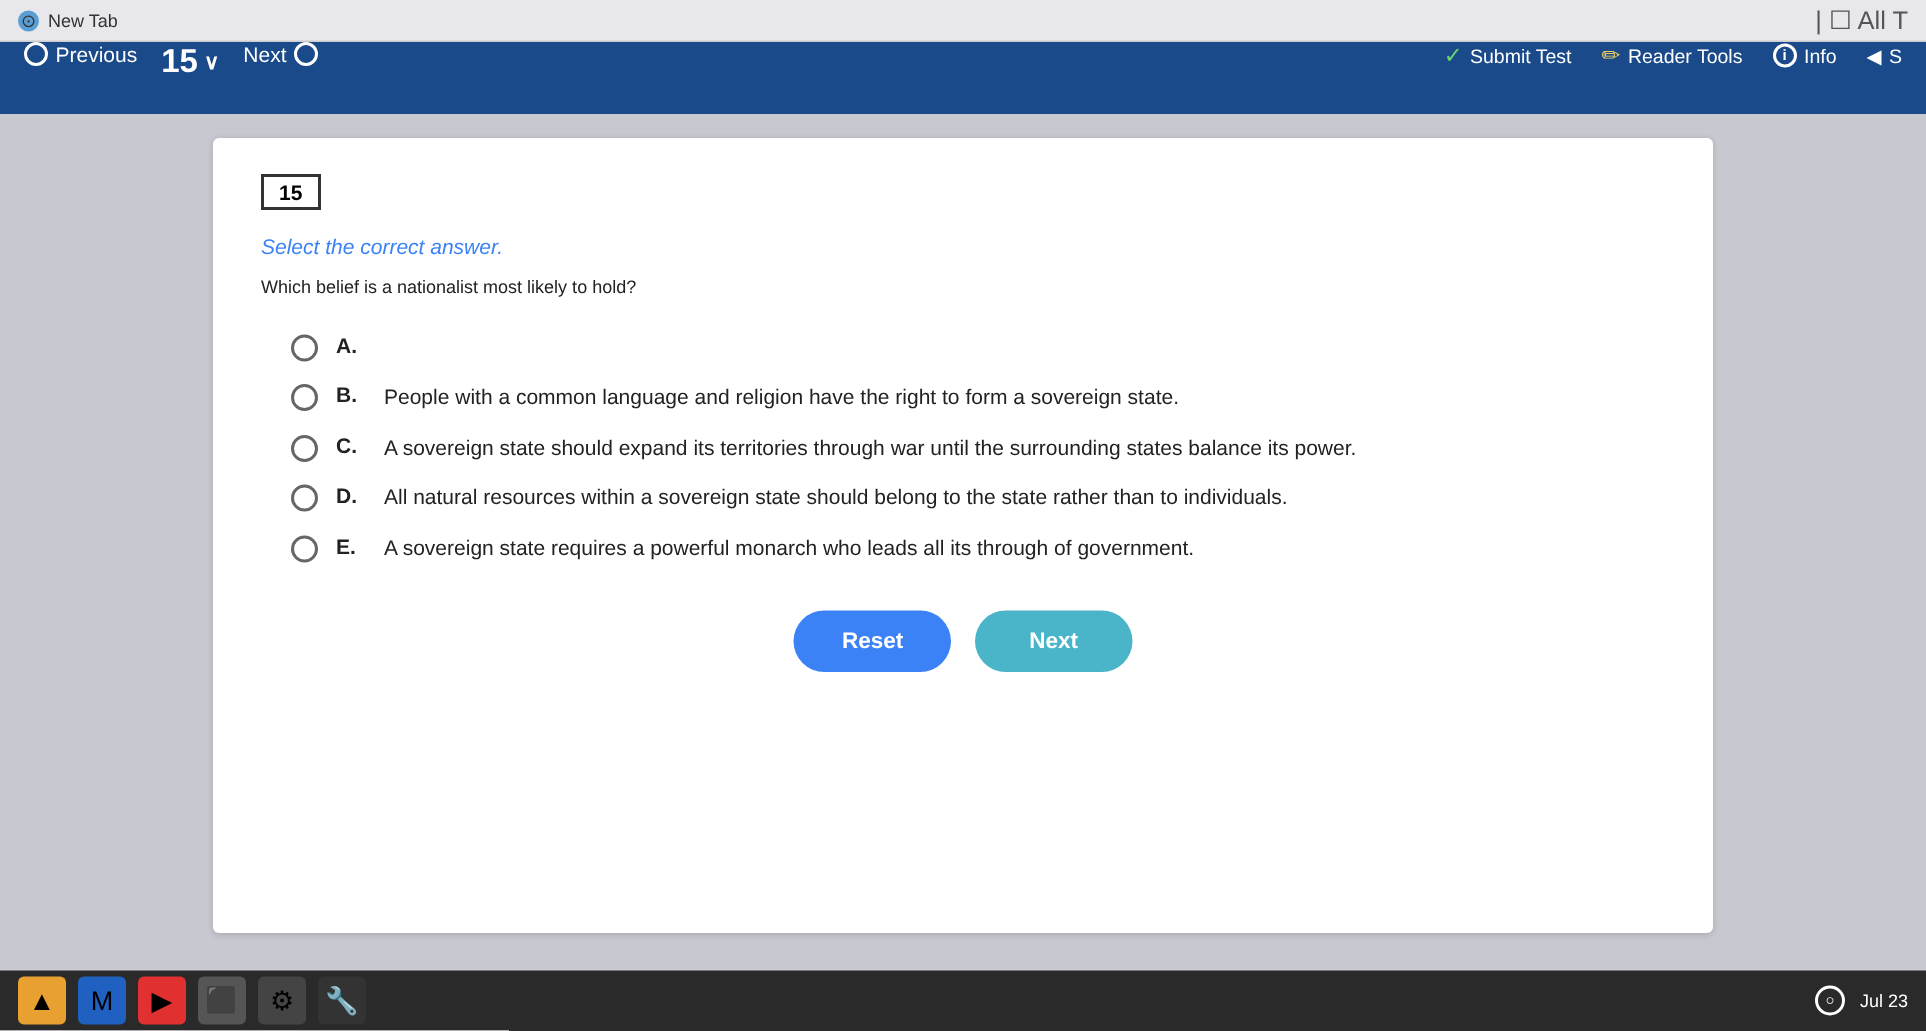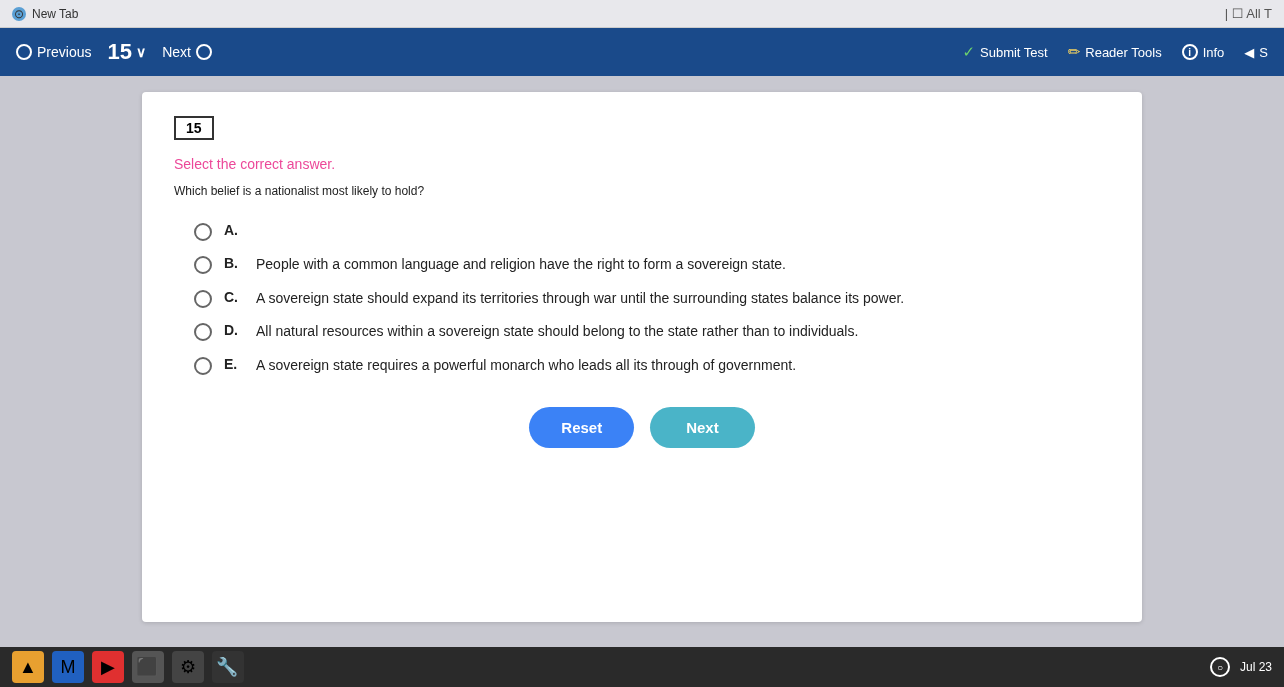--- a/index.html
+++ b/index.html
@@ -34,30 +34,30 @@
       border-radius: 50%;
       background: #5a9fd4;
       display: inline-flex;
       align-items: center;
       justify-content: center;
     }
     .browser-actions {
       margin-left: auto;
       display: flex;
       gap: 8px;
-      font-size: 13px;
+      font-size: 17px;
       color: #555;
     }
 
     
     .app-header {
       background: #1a4a8a;
       height: 48px;
       display: flex;
-      align-items: center;
+      align-items: flex-start;
       padding: 0 16px;
       gap: 16px;
       color: white;
     }
     .nav-btn {
       display: flex;
       align-items: center;
       gap: 5px;
       font-size: 14px;
       color: white;
@@ -150,22 +150,23 @@
       display: inline-block;
       border: 2px solid #333;
       padding: 2px 10px;
       font-size: 14px;
       font-weight: bold;
       margin-bottom: 16px;
     }
 
     .instruction {
       font-size: 14px;
-      color: #ec4899;
+      color: #3b82f6;
       margin-bottom: 12px;
+      font-style: italic;
     }
 
     .question-text {
       font-size: 12px;
       color: #222;
       margin-bottom: 24px;
       font-weight: 500;
     }
 
     .options-list {

